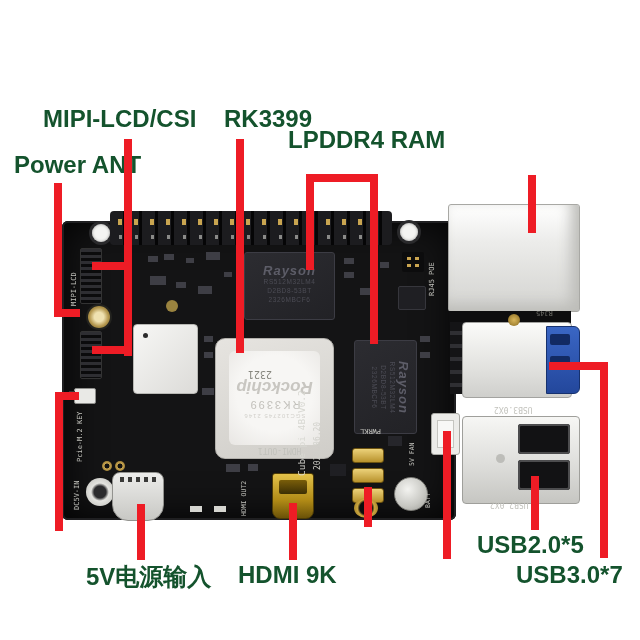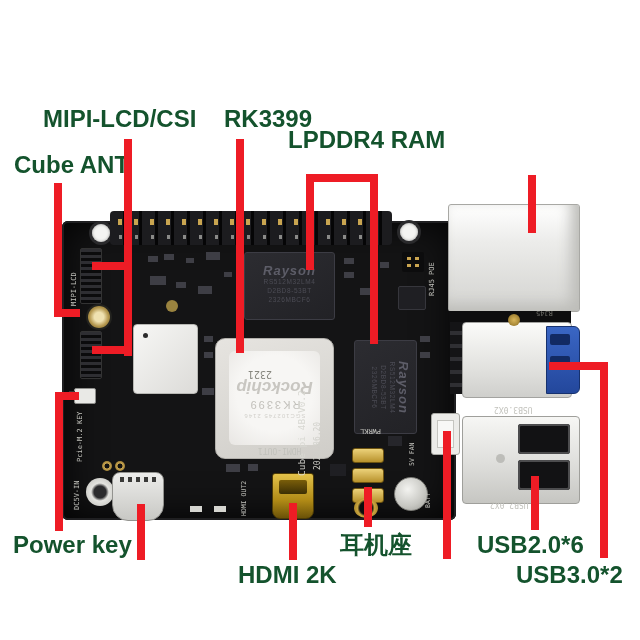--- a/index.html
+++ b/index.html
@@ -256,21 +256,20 @@
   <div class="rl" style="left:137px;top:504px;width:8px;height:56px;"></div>
   <div class="rl" style="left:289px;top:503px;width:8px;height:57px;"></div>
   <div class="rl" style="left:364px;top:487px;width:8px;height:40px;"></div>
   <div class="rl" style="left:443px;top:431px;width:8px;height:128px;"></div>
   <div class="rl" style="left:531px;top:476px;width:8px;height:54px;"></div>
   <div class="rl" style="left:549px;top:362px;width:59px;height:8px;"></div>
   <div class="rl" style="left:600px;top:362px;width:8px;height:196px;"></div>
 
   <div class="lbl" style="left:43px;top:105px;">MIPI-LCD/CSI</div>
   <div class="lbl" style="left:224px;top:105px;">RK3399</div>
-  <div class="lbl" style="left:14px;top:151px;">Cube ANT</div>
+  <div class="lbl" style="left:14px;top:151px;">Power ANT</div>
   <div class="lbl" style="left:288px;top:126px;">LPDDR4 RAM</div>
-  <div class="lbl" style="left:13px;top:531px;">Power key</div>
-  <div class="lbl" style="left:340px;top:529px;">耳机座</div>
-  <div class="lbl" style="left:477px;top:531px;">USB2.0*6</div>
-  <div class="lbl" style="left:238px;top:561px;">HDMI 2K</div>
-  <div class="lbl" style="left:516px;top:561px;">USB3.0*2</div>
+  <div class="lbl" style="left:477px;top:531px;">USB2.0*5</div>
+  <div class="lbl" style="left:86px;top:561px;">5V电源输入</div>
+  <div class="lbl" style="left:238px;top:561px;">HDMI 9K</div>
+  <div class="lbl" style="left:516px;top:561px;">USB3.0*7</div>
 
 </div>
 
 </body></html>

